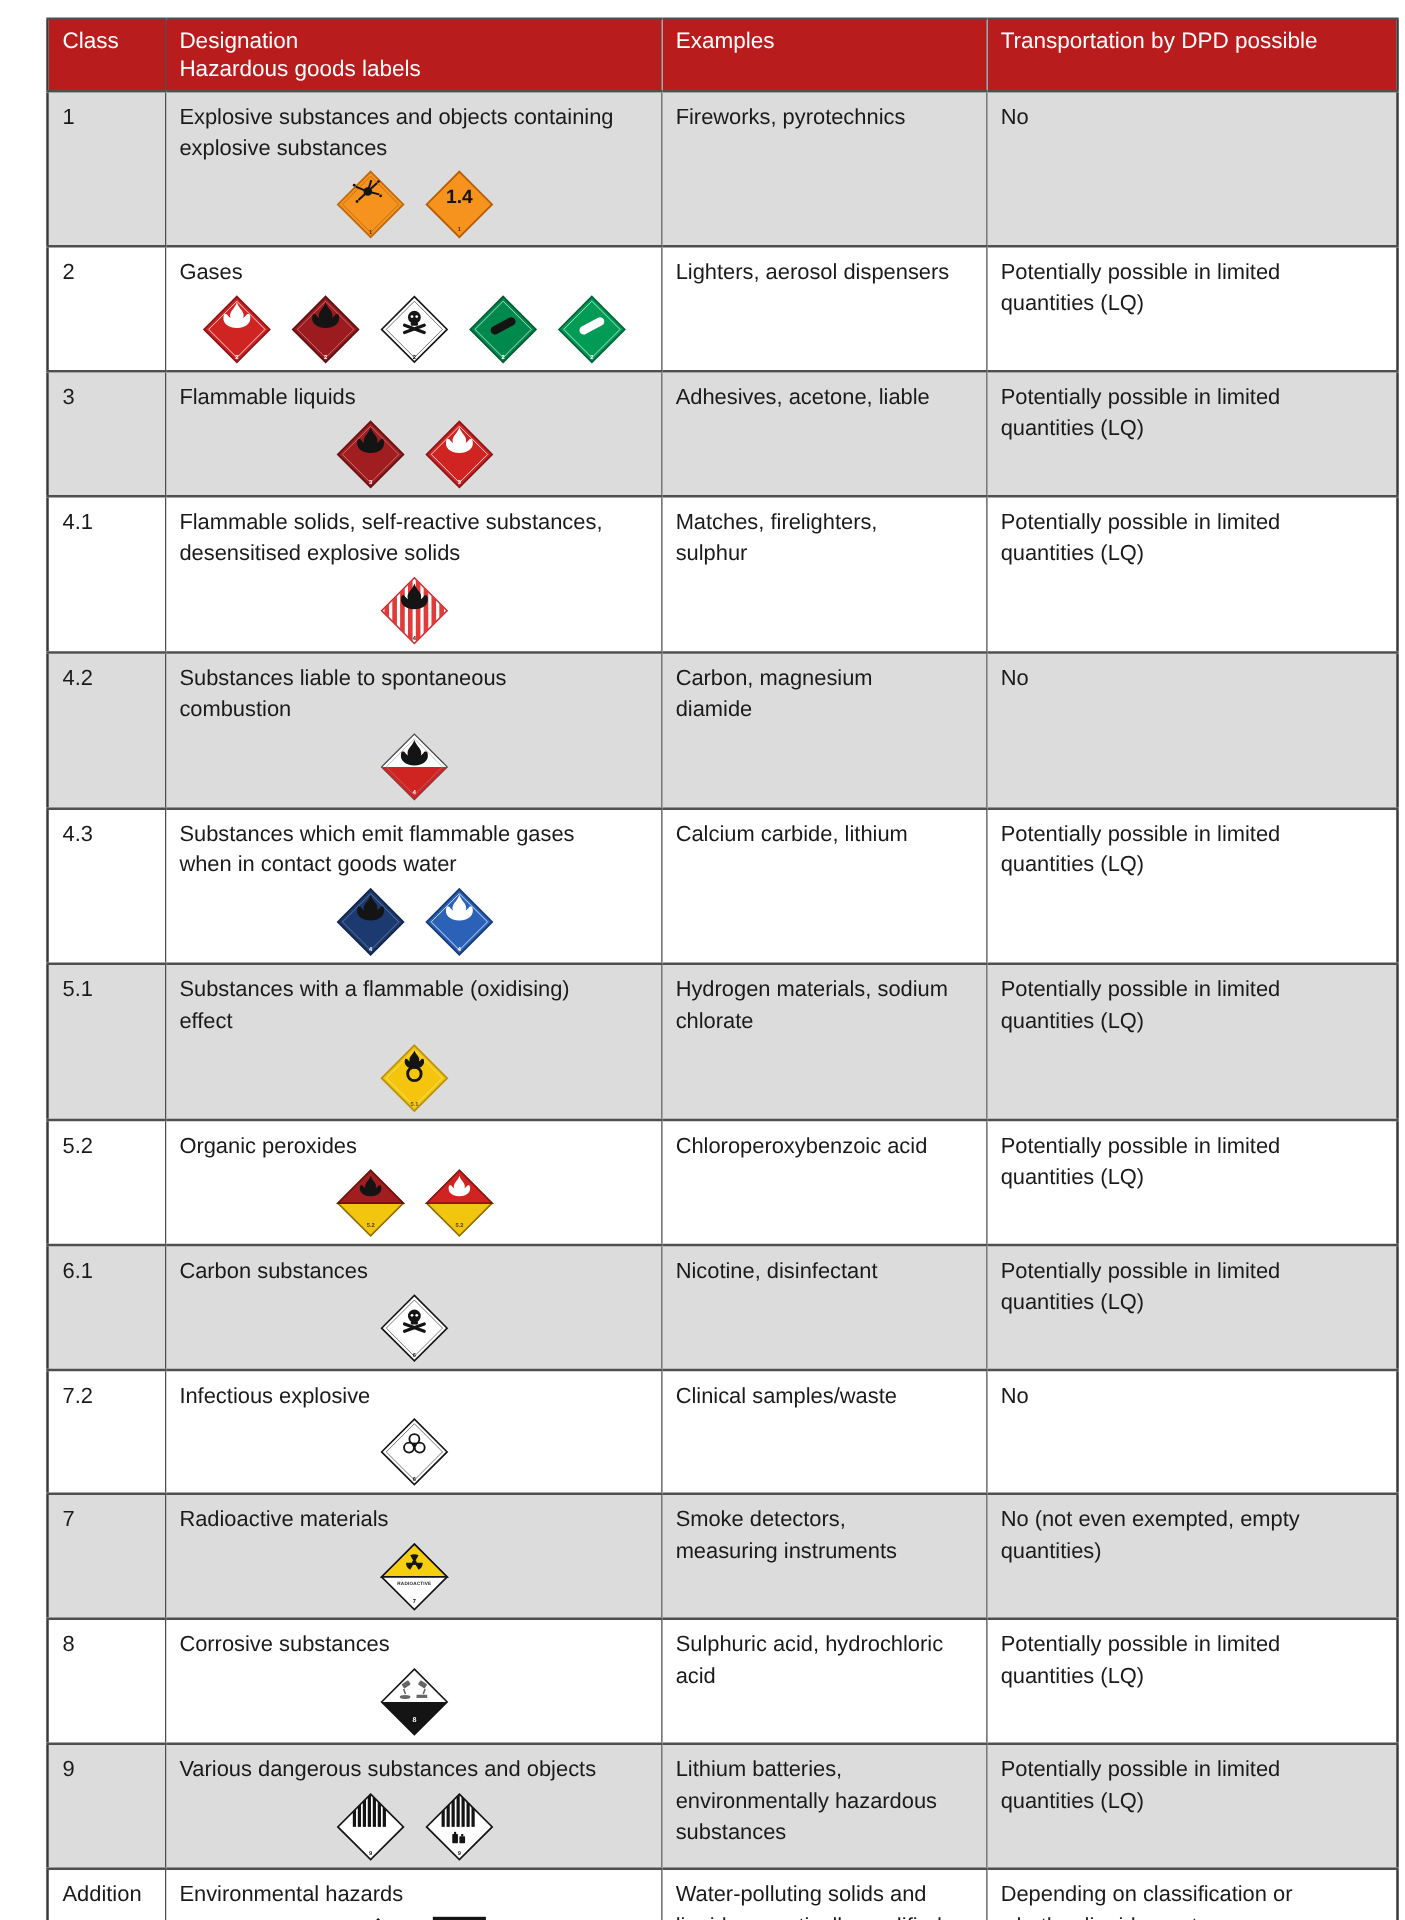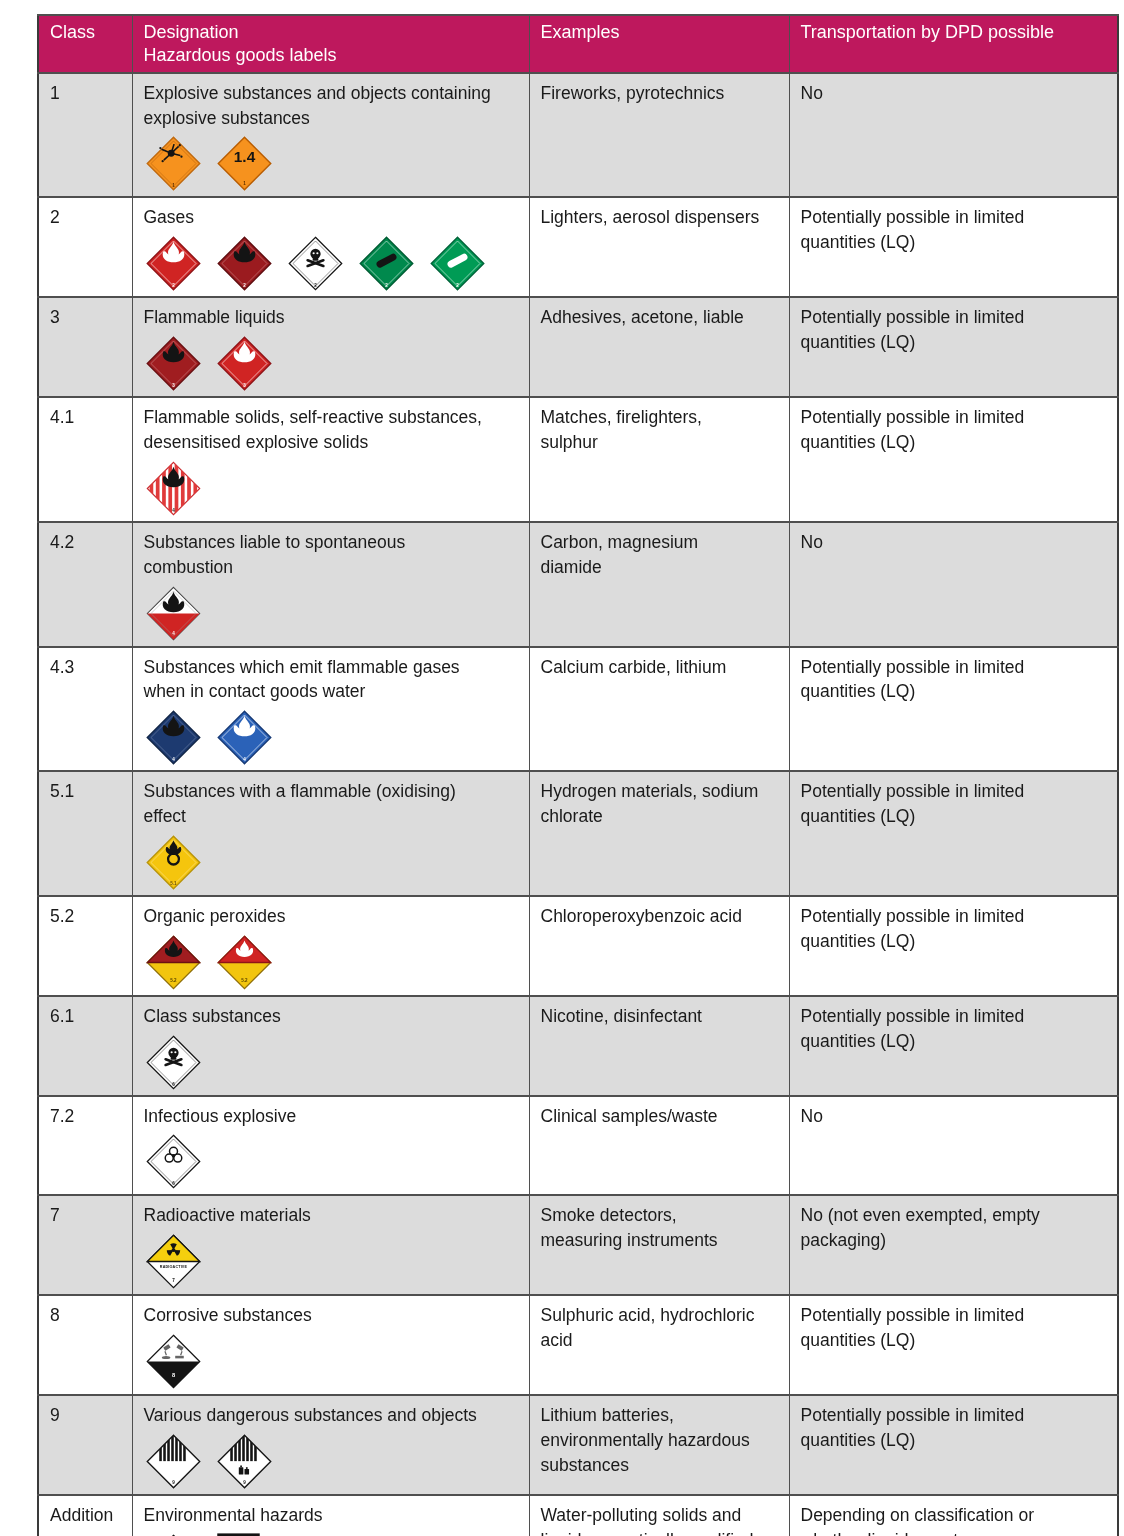--- a/index.html
+++ b/index.html
@@ -1,24 +1,24 @@
 <!DOCTYPE html>
 <html><head>
 <meta charset="utf-8">
 <style>
   html,body{margin:0;padding:0;background:#fff;}
   body{font-family:"Liberation Sans",sans-serif;color:#1a1a1a;}
   .page{position:relative;width:1124px;height:1536px;background:#fff;overflow:hidden;}
   table.hz{position:absolute;left:37px;top:14px;width:1080px;border-collapse:collapse;table-layout:fixed;border:2px solid #3a3a3a;}
   th,td{border:1px solid #4f4f4f;border-top-width:2px;border-bottom-width:2px;vertical-align:top;
         padding:7px 10px 4px 11px;font-size:17.5px;line-height:1.42;white-space:pre-line;overflow:hidden;}
-  th{background:#be185d;color:#fff;font-weight:400;text-align:left;font-size:18px;line-height:1.3;padding-top:5px;}
+  th{background:#b91c1c;color:#fff;font-weight:400;text-align:left;font-size:18px;line-height:1.3;padding-top:5px;}
   tr.g td{background:#dcdcdc;}
   tr.w td{background:#ffffff;}
-  .labels{display:flex;align-items:flex-end;gap:14px;margin:5px 0 0 1px;}
+  .labels{display:flex;align-items:flex-end;gap:14px;margin:5px 0 0 1px;justify-content:center;}
   .dm{width:57px;height:57px;flex:0 0 auto;display:block;}
   .box{width:45px;height:57px;flex:0 0 auto;display:block;}
   svg text{font-family:"Liberation Sans",sans-serif;}
   .n{font-size:8px;font-weight:bold;text-anchor:middle;}
   .badge{font-size:27px;font-weight:bold;text-anchor:middle;}
   .radtxt{font-size:6.5px;text-anchor:middle;letter-spacing:.3px;font-weight:bold;}
 </style>
 </head>
 <body>
 
@@ -290,21 +290,21 @@
           <text class="n" x="50" y="84" fill="#5a4400">5.2</text>
               </svg>
       </div></td>
     <td>Chloroperoxybenzoic acid</td>
     <td>Potentially possible in limited
 quantities (LQ)</td>
   </tr>
 
   <tr class="g" style="height:87px">
     <td>6.1</td>
-    <td><span>Class substances</span>
+    <td><span>Carbon substances</span>
       <div class="labels">
         <svg class="dm" viewBox="0 0 100 100">
           <use href="#d" fill="#fff" stroke="#141414" stroke-width="2.2"></use>
                 <use href="#di" stroke="#141414" stroke-width=".8"></use>
                 <use href="#skull"></use>
           <text class="n" x="50" y="91" fill="#141414">6</text>
               </svg>
       </div></td>
     <td>Nicotine, disinfectant</td>
     <td>Potentially possible in limited
@@ -334,21 +334,21 @@
           <use href="#d" fill="#fff" stroke="#141414" stroke-width="2.2"></use>
           <use href="#topHalf" fill="#F5CF0E" stroke="#141414" stroke-width="2.2"></use>
           <use href="#tref"></use>
           <text class="radtxt" x="50" y="61" fill="#141414">RADIOACTIVE</text>
           <text class="n" x="50" y="86" fill="#141414">7</text>
               </svg>
       </div></td>
     <td>Smoke detectors,
 measuring instruments</td>
     <td>No (not even exempted, empty
-packaging)</td>
+quantities)</td>
   </tr>
 
   <tr class="w" style="height:83px">
     <td>8</td>
     <td><span>Corrosive substances</span>
       <div class="labels">
         <svg class="dm" viewBox="0 0 100 100">
           <use href="#d" fill="#fff" stroke="#141414" stroke-width="2.2"></use>
           <use href="#corro"></use>
           <use href="#botHalf" fill="#141414"></use>

